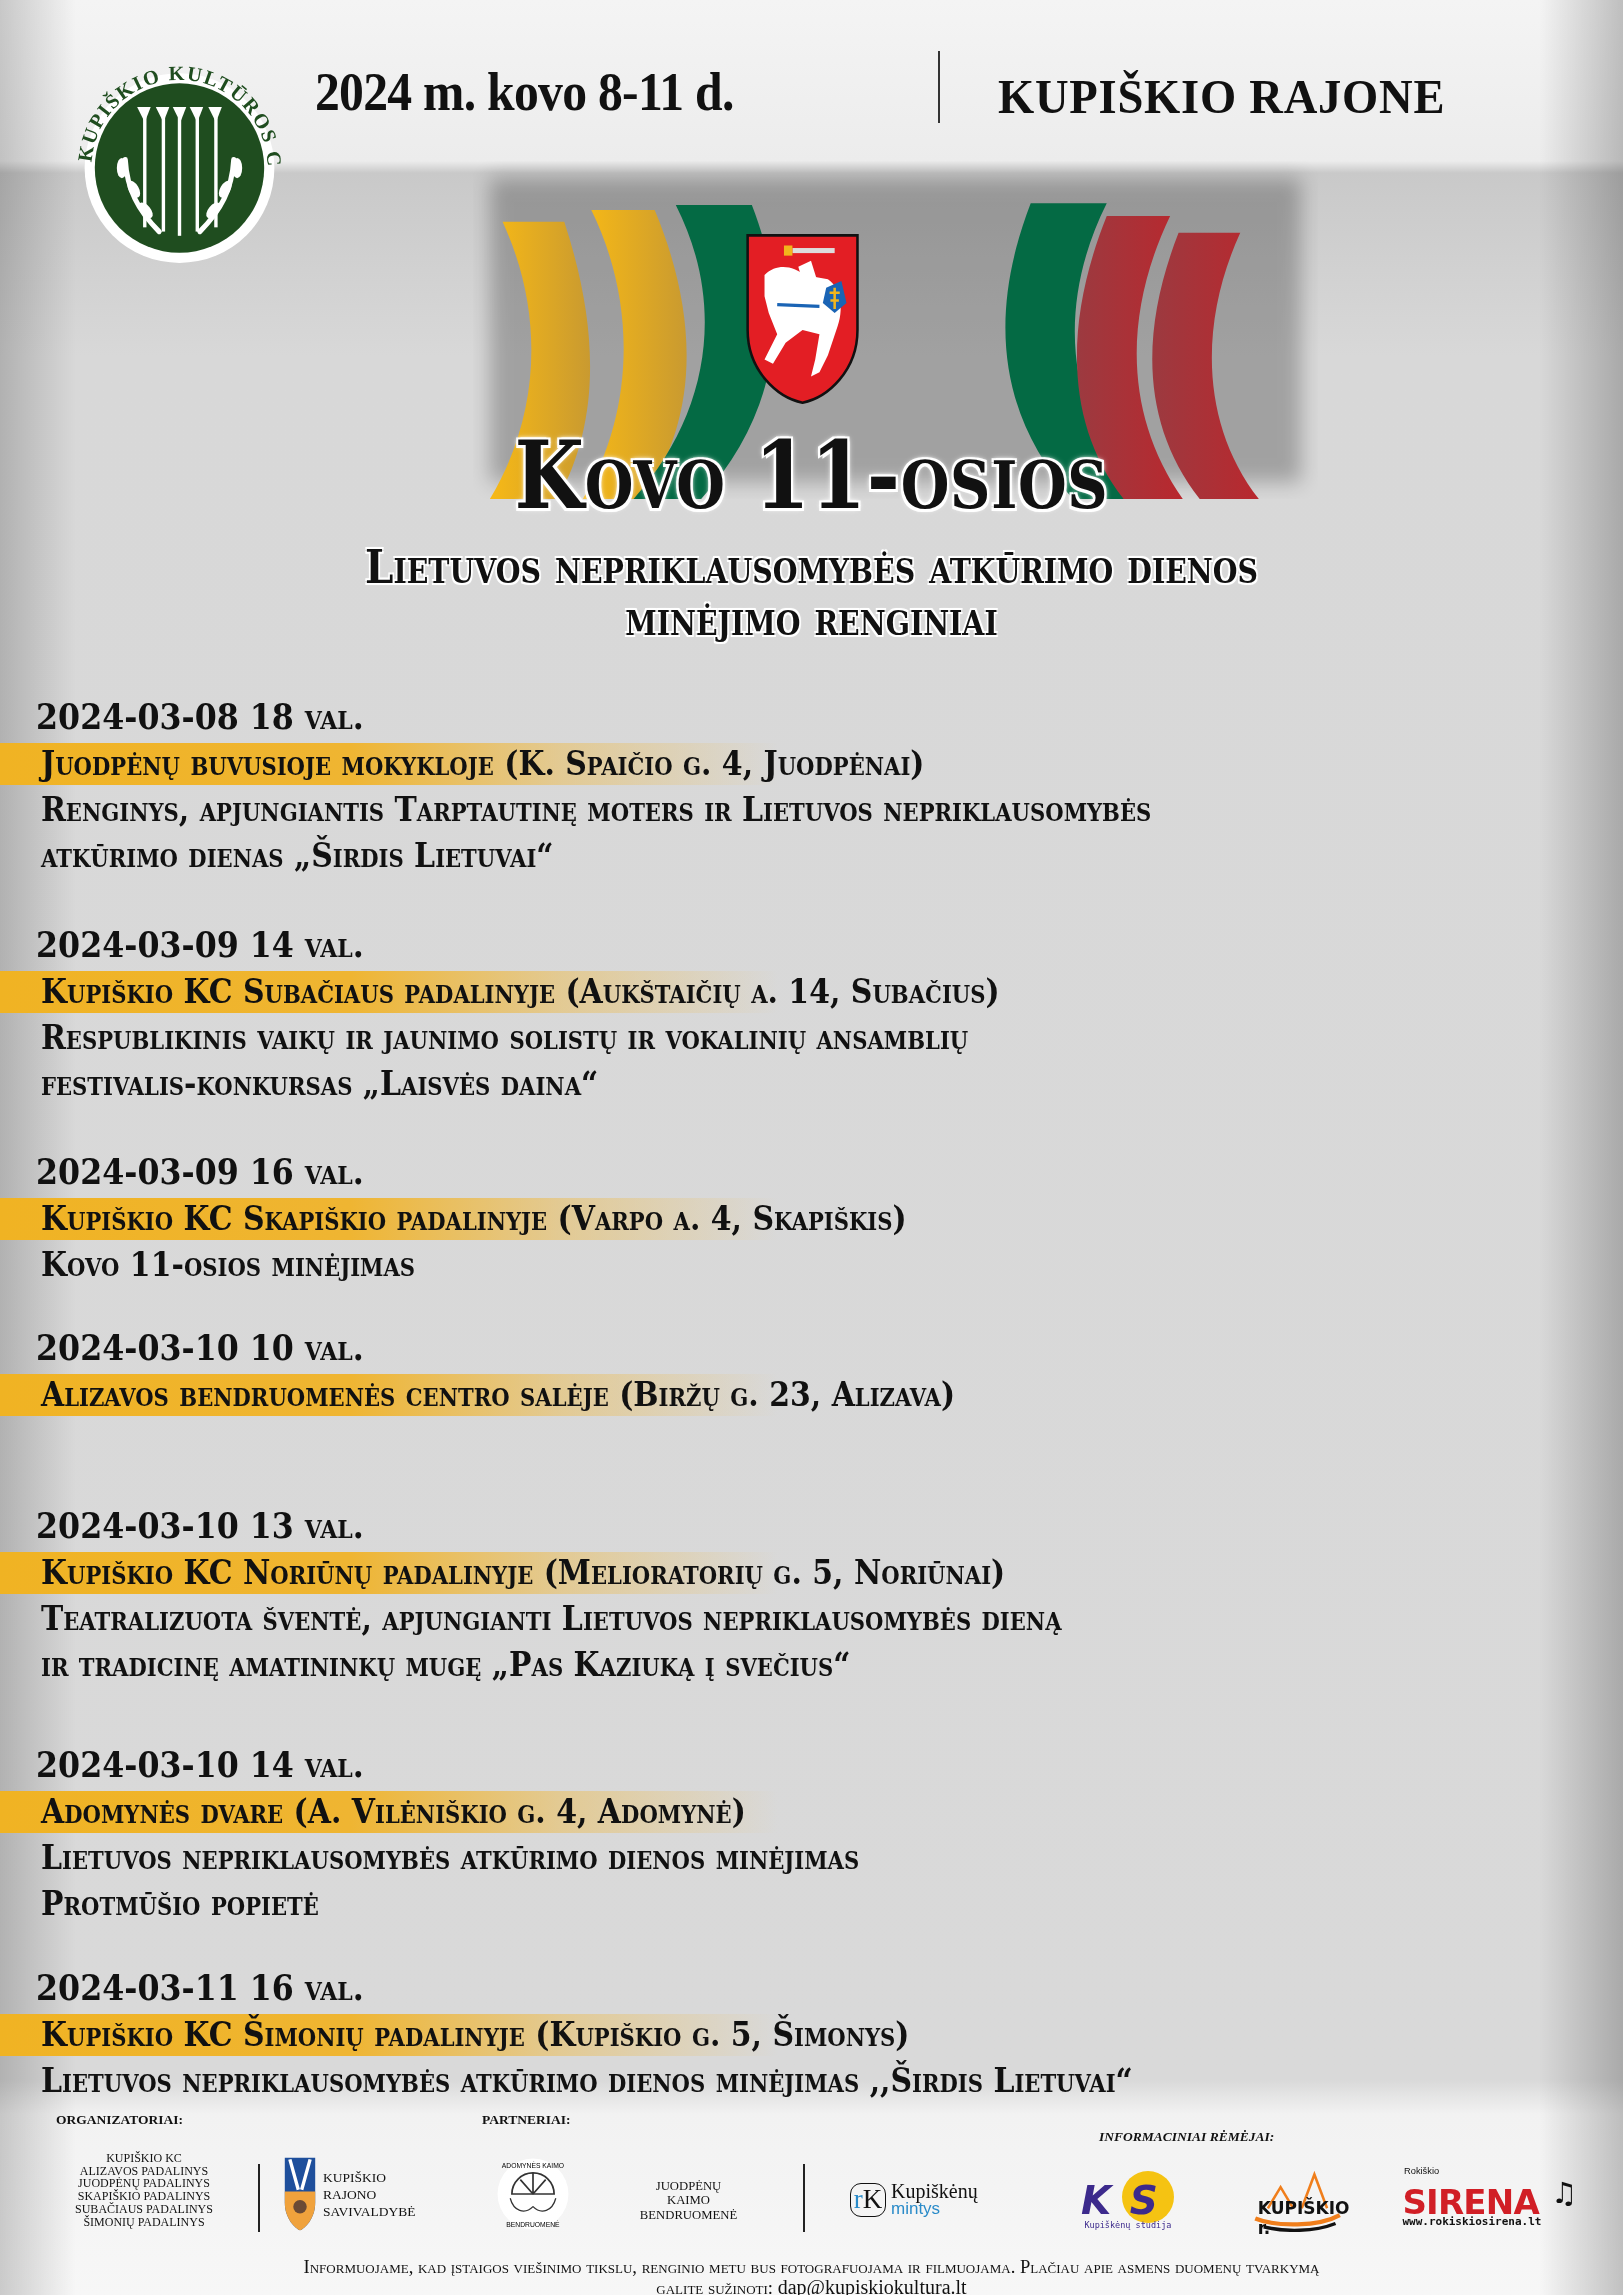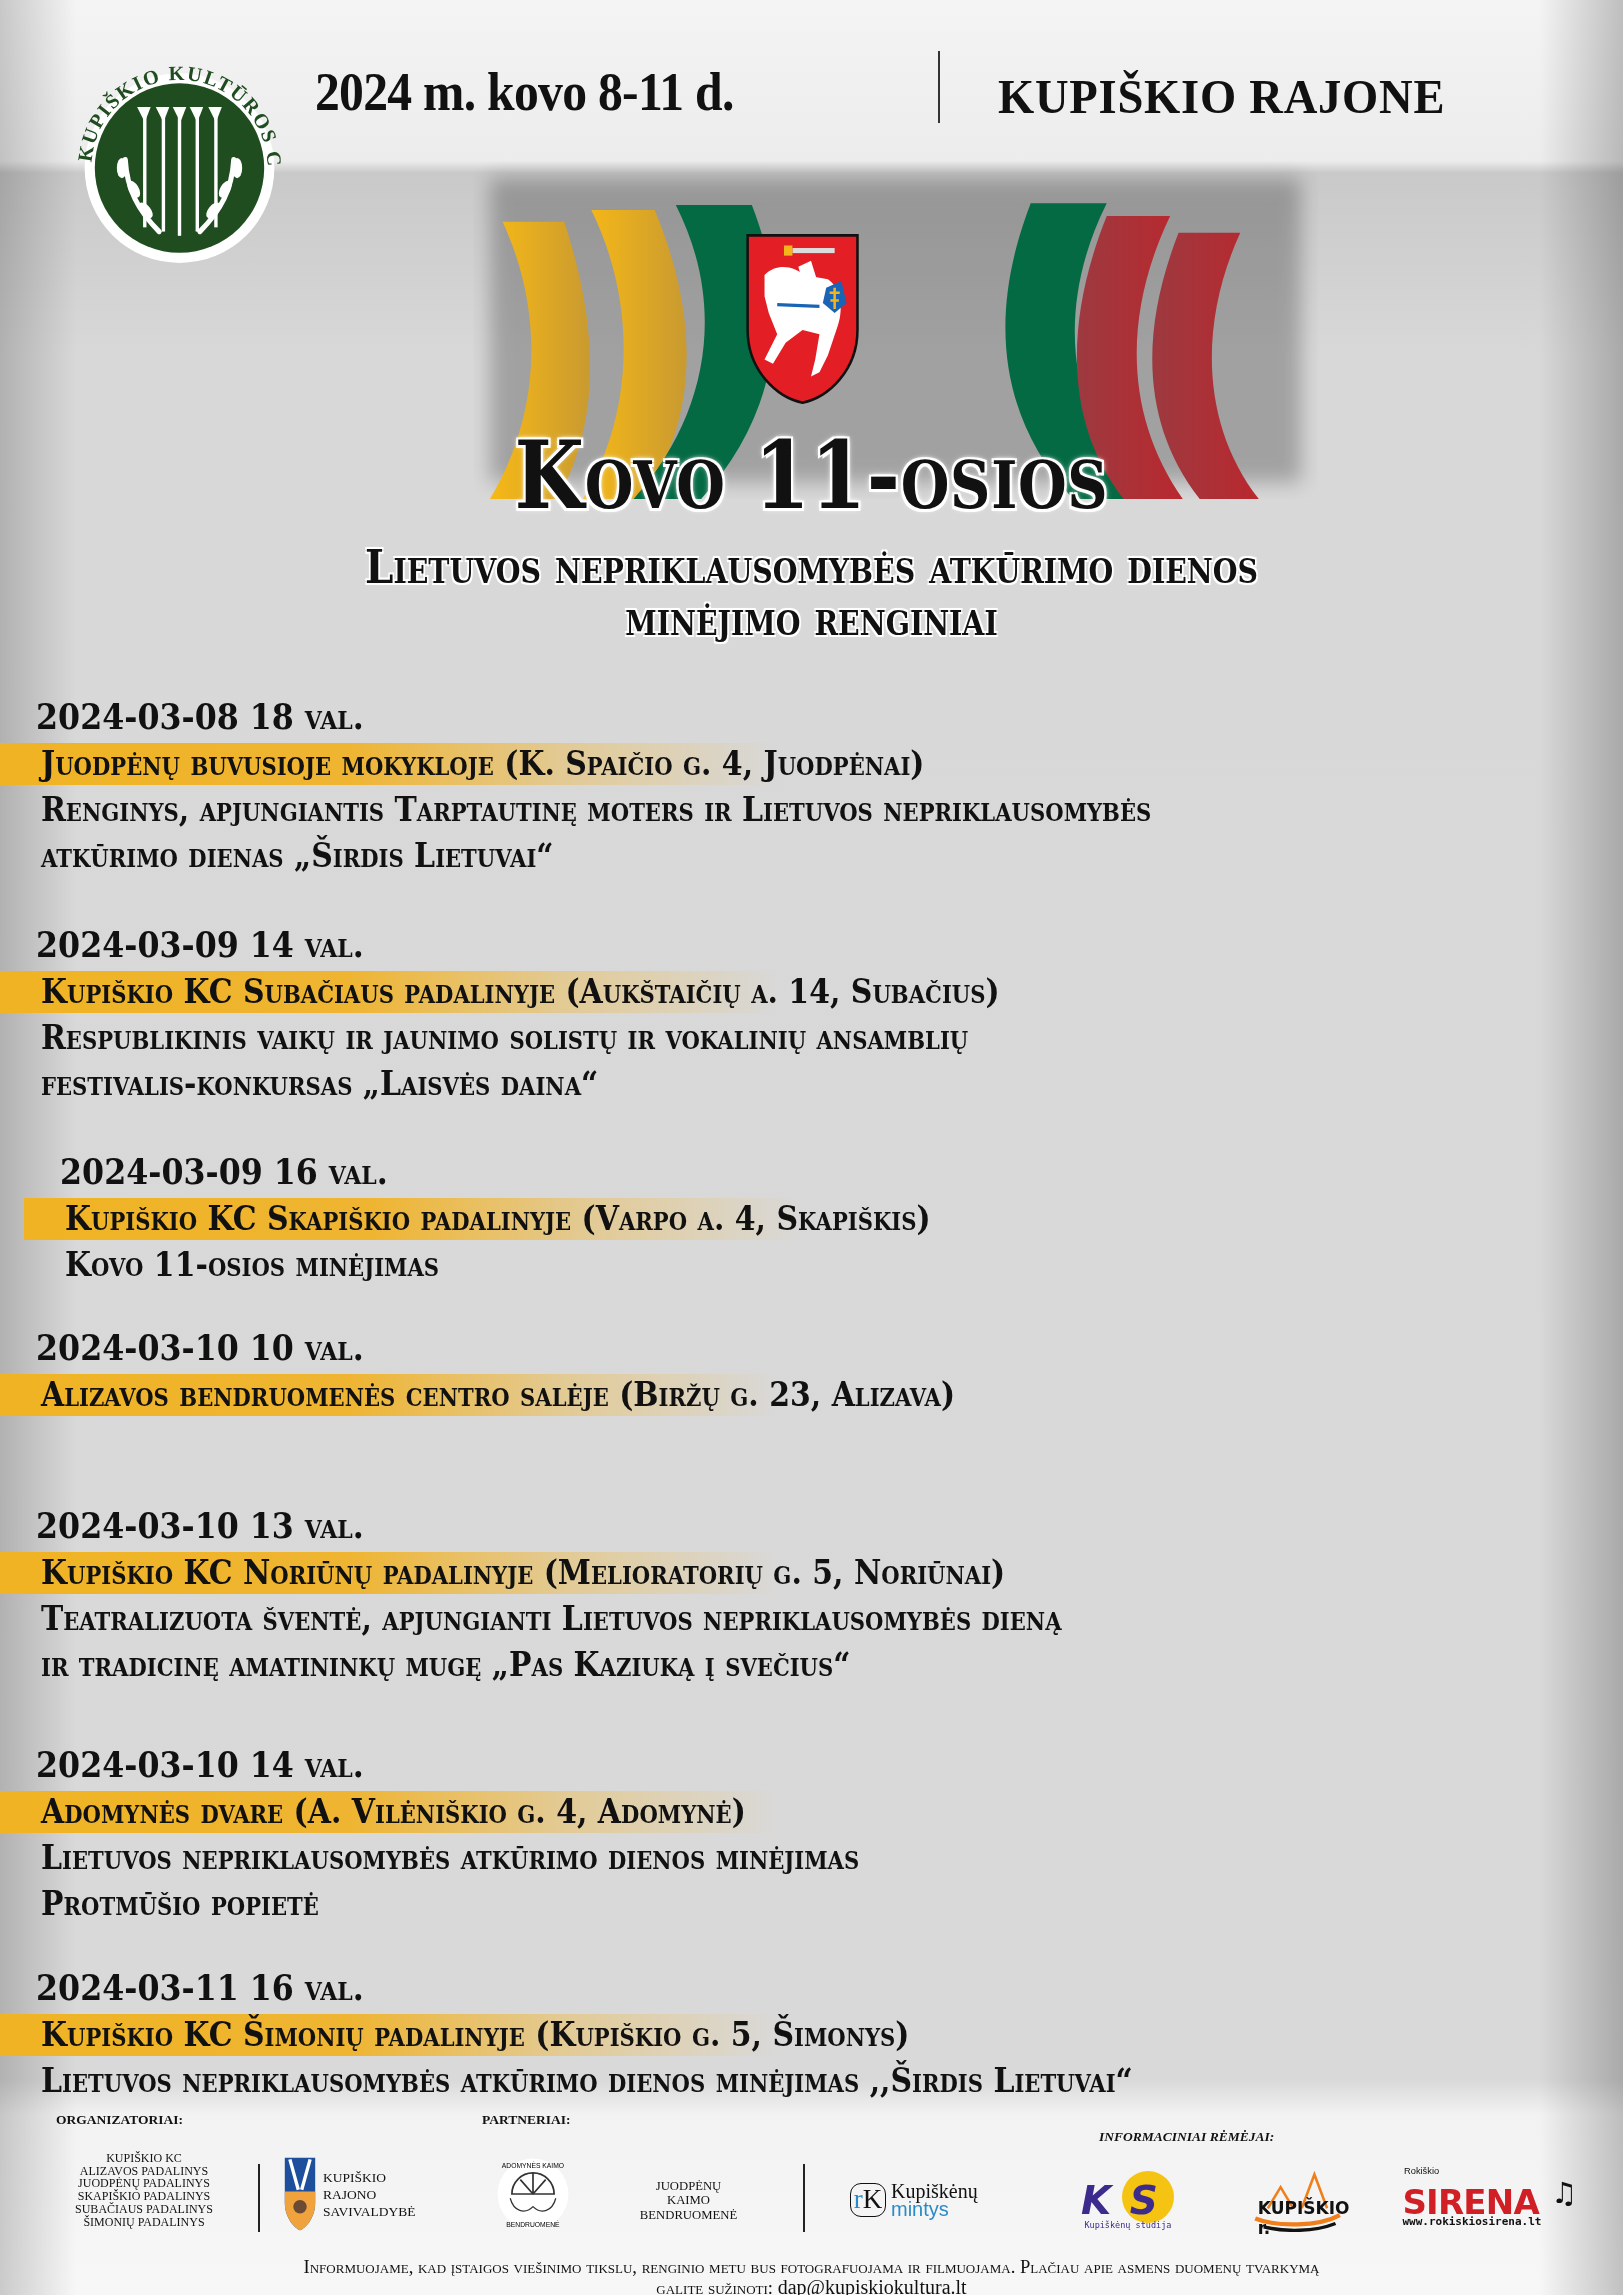--- a/index.html
+++ b/index.html
@@ -195,21 +195,21 @@
     </div>
   </div>
   <div class="event" style="height:227px;">
     <div class="event-time">2024-03-09 14 val.</div>
     <div class="event-place"><div class="band"></div><span class="txt">Kupiškio KC Subačiaus padalinyje (Aukštaičių a. 14, Subačius)</span></div>
     <div class="event-desc">
       <div>Respublikinis vaikų ir jaunimo solistų ir vokalinių ansamblių</div>
       <div> festivalis-konkursas „Laisvės daina“</div>
     </div>
   </div>
-  <div class="event" style="height:176px;margin-left:24px;">
+  <div class="event" style="height:176px;">
     <div class="event-time">2024-03-09 16 val.</div>
     <div class="event-place"><div class="band"></div><span class="txt">Kupiškio KC Skapiškio padalinyje (Varpo a. 4, Skapiškis)</span></div>
     <div class="event-desc">
       <div>Kovo 11-osios minėjimas</div>
     </div>
   </div>
   <div class="event" style="height:178px;">
     <div class="event-time">2024-03-10 10 val.</div>
     <div class="event-place"><div class="band"></div><span class="txt">Alizavos bendruomenės centro salėje (Biržų g. 23, Alizava)</span></div>
   </div>
@@ -276,21 +276,21 @@
     <div>KAIMO</div>
     <div>BENDRUOMENĖ</div>
   </div>
   <div class="vline" style="left:803px; top:59px; height:68px;"></div>
 
   <div class="footer-heading" style="left:1099px; top:24px;font-style:italic;">INFORMACINIAI RĖMĖJAI:</div>
 
   <div style="position:absolute; left:850px; top:76px; width:194px; height:42px;">
     <div style="position:absolute; left:0; top:1.7px; width:36px; height:34px; border:1.7px solid #111; border-radius:11px; font-family:'Liberation Serif',serif; font-size:27px; line-height:30px; text-align:center;"><span style="color:#2a8bc9;">r</span>K</div>
     <div style="position:absolute; left:41px; top:0; font-family:'Liberation Serif',serif; font-size:20px; line-height:20px;">Kupiškėnų</div>
-    <div style="position:absolute; left:41px; top:18.6px; font-family:'Liberation Sans',sans-serif; font-size:20px; line-height:18.6px; color:#2a8bc9;">mintys</div>
+    <div style="position:absolute; left:41px; top:18.6px; font-family:'Liberation Sans',sans-serif; font-size:17px; line-height:18.6px; color:#2a8bc9;">mintys</div>
   </div>
 
   <div style="position:absolute; left:1081px; top:66px; width:135px; height:59px;">
     <div style="position:absolute; left:41px; top:0; width:52px; height:52px; border-radius:50%; background:#f5c312;"></div>
     <div style="position:absolute; left:0; top:6.8px; font-family:'DejaVu Sans',sans-serif; font-weight:900; font-size:39px; color:#3c2a8c; font-style:italic; letter-spacing:18.6px;">KS</div>
     <div style="position:absolute; left:3.4px; top:49px; font-family:'DejaVu Sans Mono',monospace; font-size:8.5px; color:#3c2a8c;">Kupiškėnų studija</div>
   </div>
 
   <div style="position:absolute; left:1251px; top:61px; width:93px; height:66px;">
     <svg width="93" height="66" viewBox="0 0 110 78">

